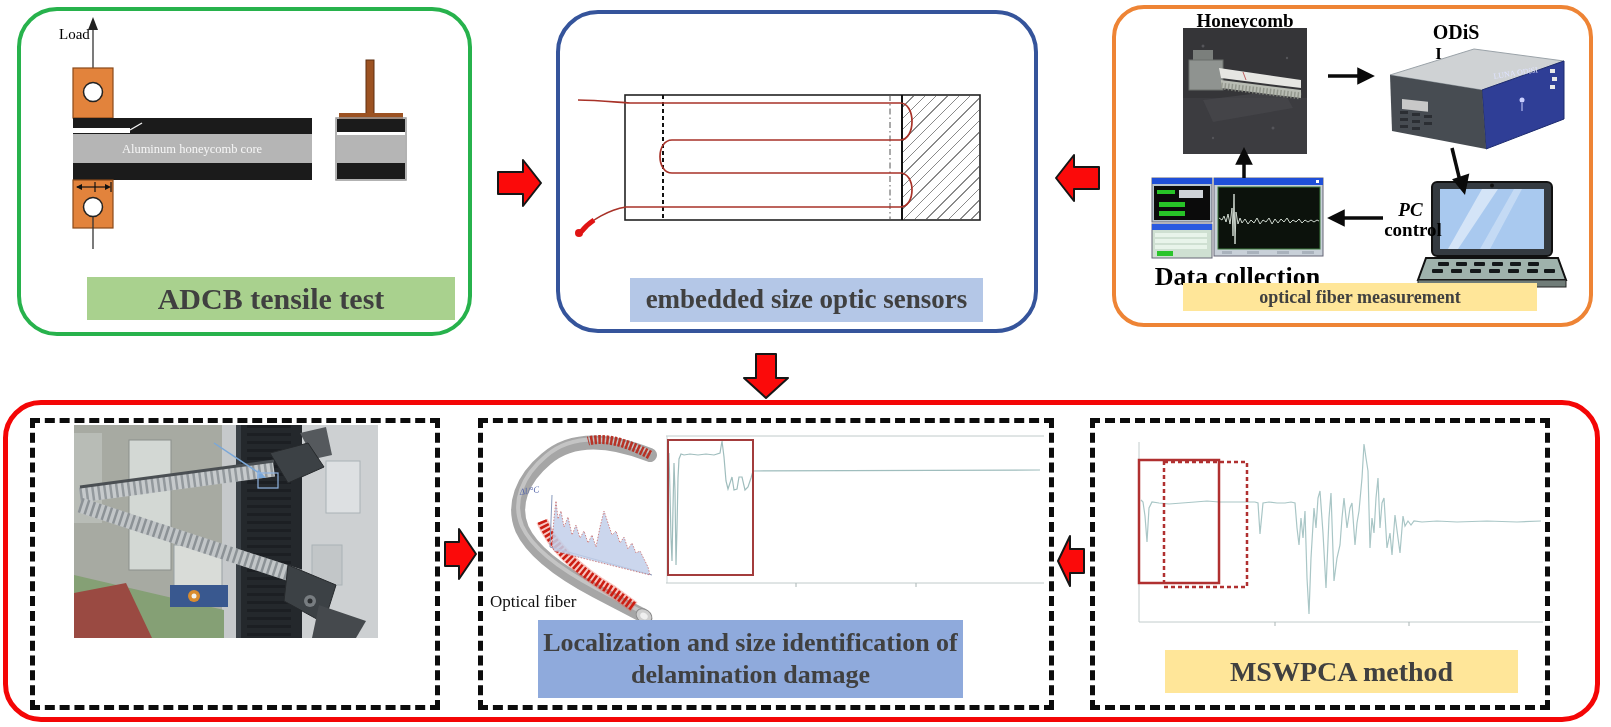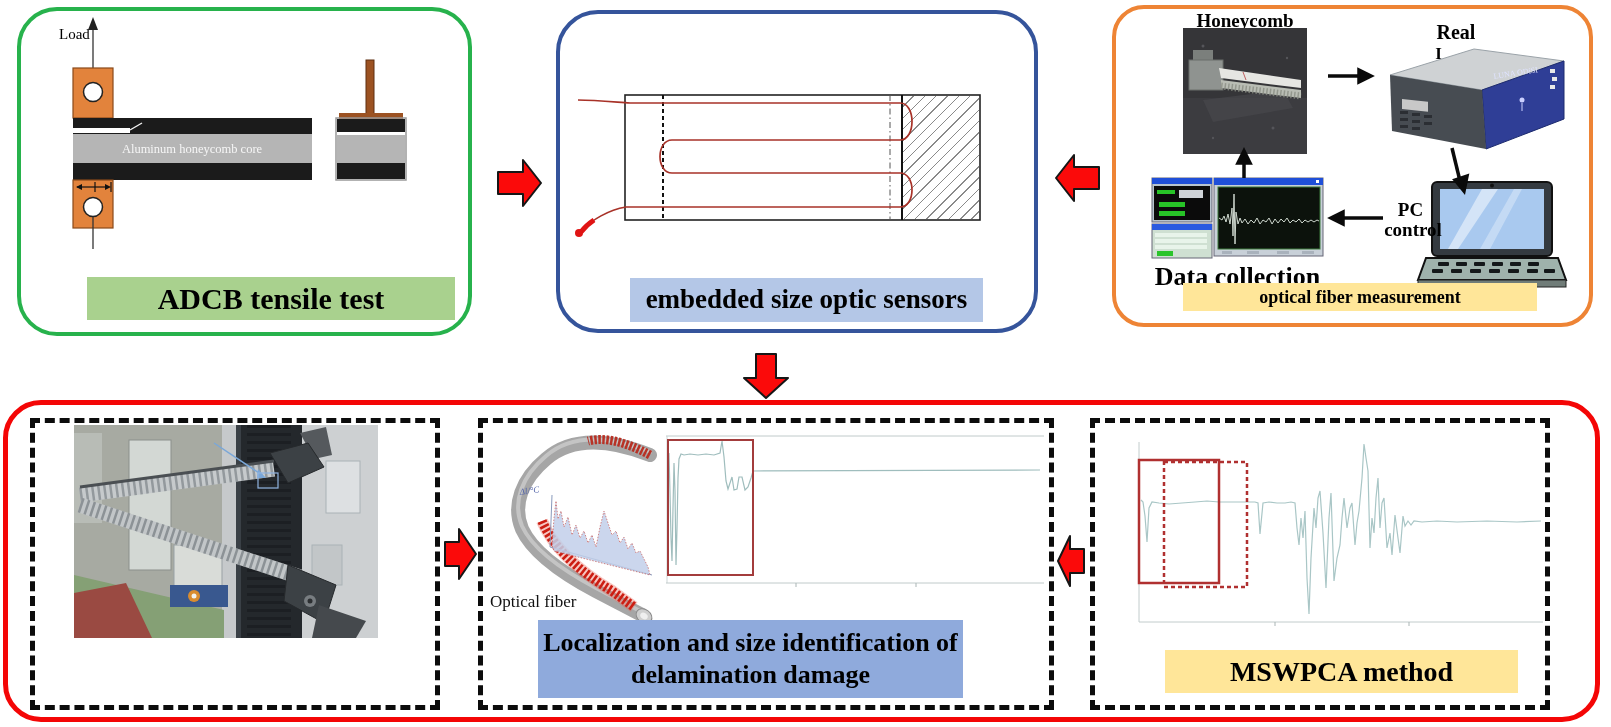--- a/index.html
+++ b/index.html
@@ -2,21 +2,21 @@
 <html><head>
 <meta charset="utf-8">
 <style>
   html,body{margin:0;padding:0;background:#fff;}
   #canvas{position:relative;width:1611px;height:727px;background:#fff;overflow:hidden;
           font-family:"Liberation Serif","DejaVu Serif",serif;color:#111;}
   .panel{position:absolute;box-sizing:border-box;background:#fff;border-style:solid;border-width:4px;}
   .red-outline{position:absolute;box-sizing:border-box;border:5px solid #f40606;border-radius:38px;}
   .dashed-box{position:absolute;box-sizing:border-box;border:5px dashed #0c0c0c;}
   .bar{position:absolute;display:flex;align-items:center;justify-content:center;
-       font-weight:bold;text-align:center;color:#000000;line-height:1.25;}
+       font-weight:bold;text-align:center;color:#404040;line-height:1.25;}
   .bar.two-line{flex-direction:column;}
   .small-label{position:absolute;font-weight:bold;color:#000;text-align:center;line-height:1.05;}
   .abs{position:absolute;}
   svg{display:block;overflow:visible;}
   .block-arrow{position:absolute;}
   .hatch{position:absolute;background:repeating-linear-gradient(135deg,rgba(0,0,0,0) 0 7px,#8a8a8a 7px 8px);}
   .arrow-overlay{position:absolute;left:0;top:0;pointer-events:none;}
 </style>
 </head>
 <body>
@@ -105,21 +105,21 @@
       <circle cx="90" cy="100" r="1.5" fill="#55555a"></circle>
         <circle cx="30" cy="110" r="1.2" fill="#55555a"></circle>
       <polygon points="20,72 100,62 110,80 30,94" fill="#47474c" opacity="0.7"></polygon>
       <rect x="10" y="22" width="20" height="14" fill="#7b7f7c"></rect>
       <rect x="6" y="32" width="34" height="30" fill="#8f9390" stroke="#6a6e6a"></rect>
       <polygon points="36,40 118,52 118,60 38,50" fill="#e6e6e2"></polygon>
       <polygon points="38,52 118,62 118,70 38,60" fill="#b9bdb4"></polygon>
       <line x1="38" y1="58" x2="118" y2="68" stroke="#8a8e84" stroke-width="7" stroke-dasharray="1.5,2" opacity="0.8"></line>
       <line x1="60" y1="44" x2="63" y2="52" stroke="#c06060" stroke-width="1"></line>
     </svg>
-    <div class="small-label" style="left:300px;top:13px;width:80px;font-size:20px;">Real</div>
+    <div class="small-label" style="left:300px;top:13px;width:80px;font-size:20px;">ODiS</div>
     <div class="small-label" style="left:300px;top:36px;width:45px;font-size:17px;">I</div>
 
     <svg class="abs" style="left:266px;top:36px;" width="188" height="108" viewBox="0 0 188 108">
       <polygon points="8,30 92,4 182,16 100,45" fill="#cfd2d4" stroke="#9aa2a8"></polygon>
       <polygon points="100,45 182,16 182,74 104,104" fill="#2f3e96" stroke="#1c2a6e"></polygon>
       <polygon points="8,30 100,45 104,104 10,86" fill="#474c52"></polygon>
       <rect x="20" y="52" width="26" height="10" fill="#c8c8c8" transform="skewY(6)"></rect>
       <g fill="#2b2e33">
         <rect x="18" y="66" width="8" height="3"></rect>
           <rect x="30" y="68" width="8" height="3"></rect>
@@ -155,21 +155,21 @@
         <rect x="14" y="87" width="11" height="4" rx="1"></rect>
           <rect x="33" y="87" width="11" height="4" rx="1"></rect>
         <rect x="52" y="87" width="11" height="4" rx="1"></rect>
           <rect x="71" y="87" width="11" height="4" rx="1"></rect>
         <rect x="90" y="87" width="11" height="4" rx="1"></rect>
           <rect x="109" y="87" width="11" height="4" rx="1"></rect>
         <rect x="126" y="87" width="11" height="4" rx="1"></rect>
       </g>
       <rect x="0" y="98" width="148" height="7" fill="#707c78" stroke="#222" stroke-width="1"></rect>
     </svg>
-    <div class="small-label" style="left:272px;top:191px;width:45px;font-size:19px;">PC</div>
+    <div class="small-label" style="left:272px;top:191px;width:45px;font-size:19px;font-style:italic;">PC</div>
     <div class="small-label" style="left:262px;top:211px;width:70px;font-size:19px;">control</div>
 
     <svg class="abs" style="left:36px;top:169px;" width="171" height="80" viewBox="0 0 171 80">
       <rect x="0" y="0" width="60" height="44" fill="#b8c4ce" stroke="#667"></rect>
       <rect x="0" y="0" width="60" height="6" fill="#1f4fd8"></rect>
       <rect x="2" y="8" width="56" height="34" fill="#0b0b0b"></rect>
       <rect x="5" y="12" width="18" height="4" fill="#27c427"></rect>
       <rect x="27" y="12" width="24" height="8" fill="#cfd3d8"></rect>
       <rect x="7" y="24" width="26" height="5" fill="#27c427"></rect>
       <rect x="7" y="33" width="26" height="5" fill="#27c427"></rect>

